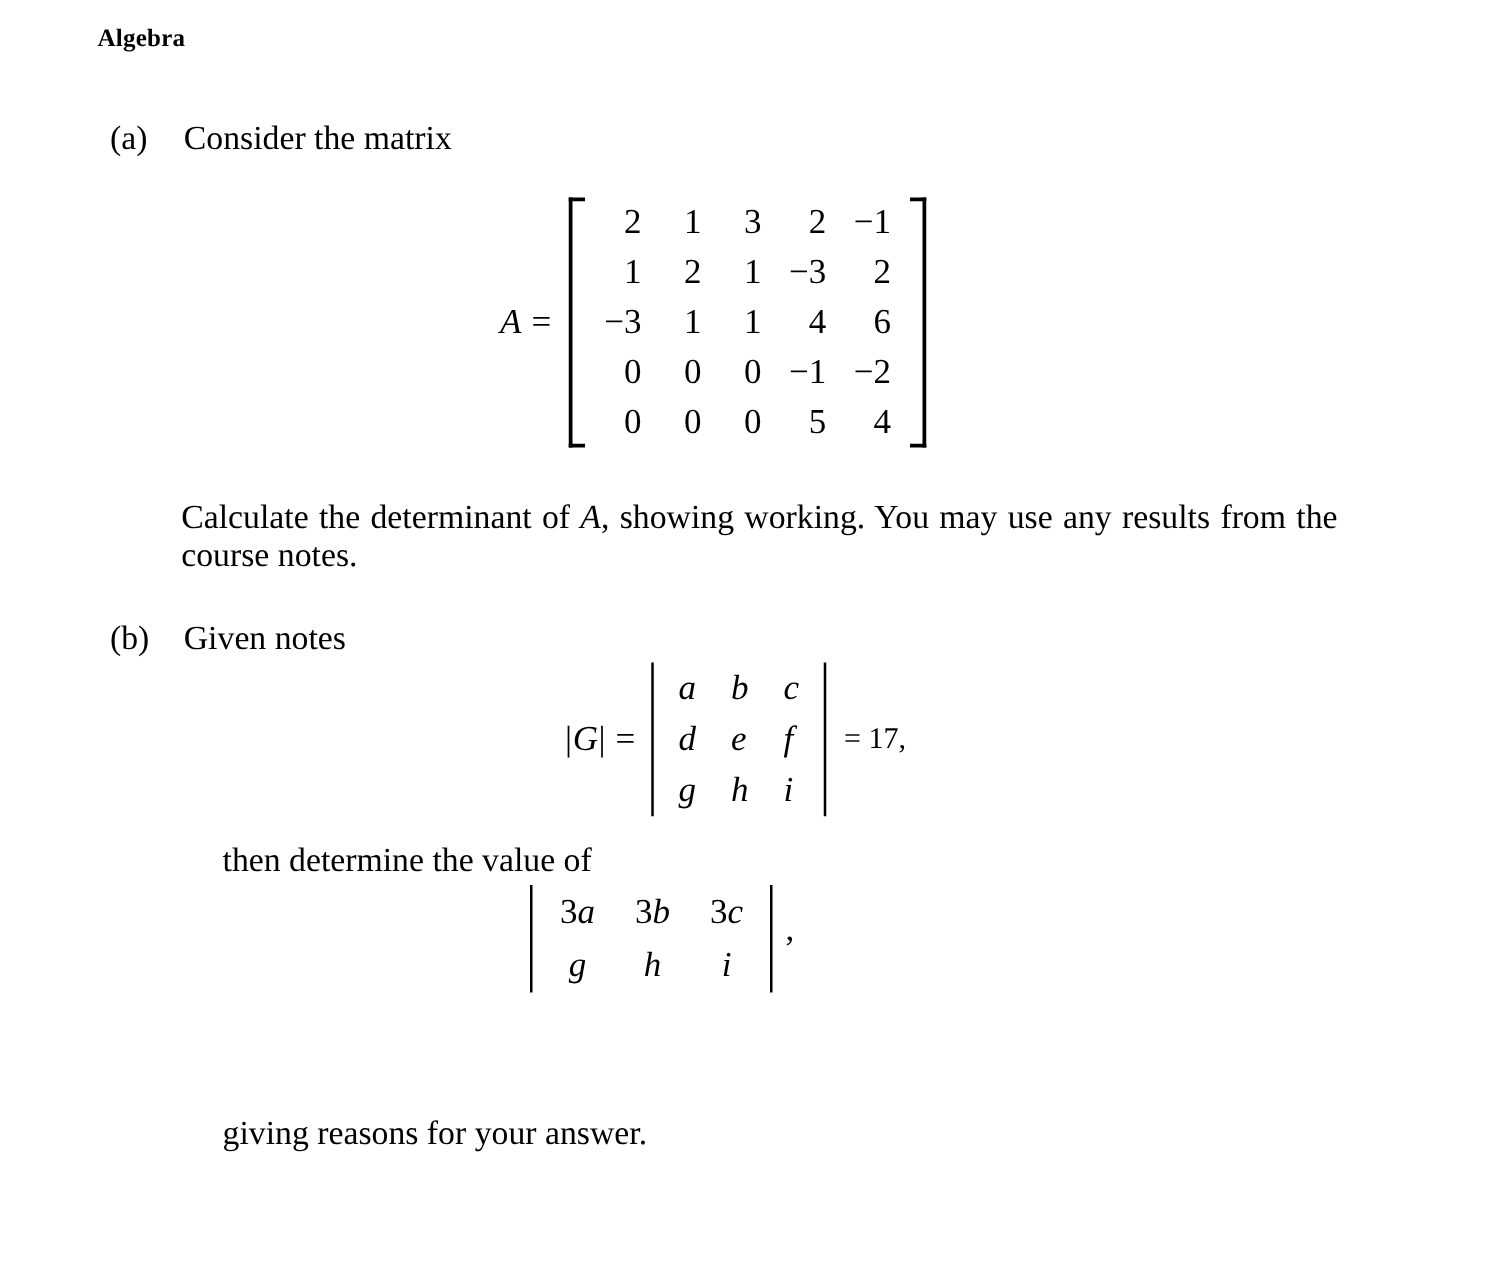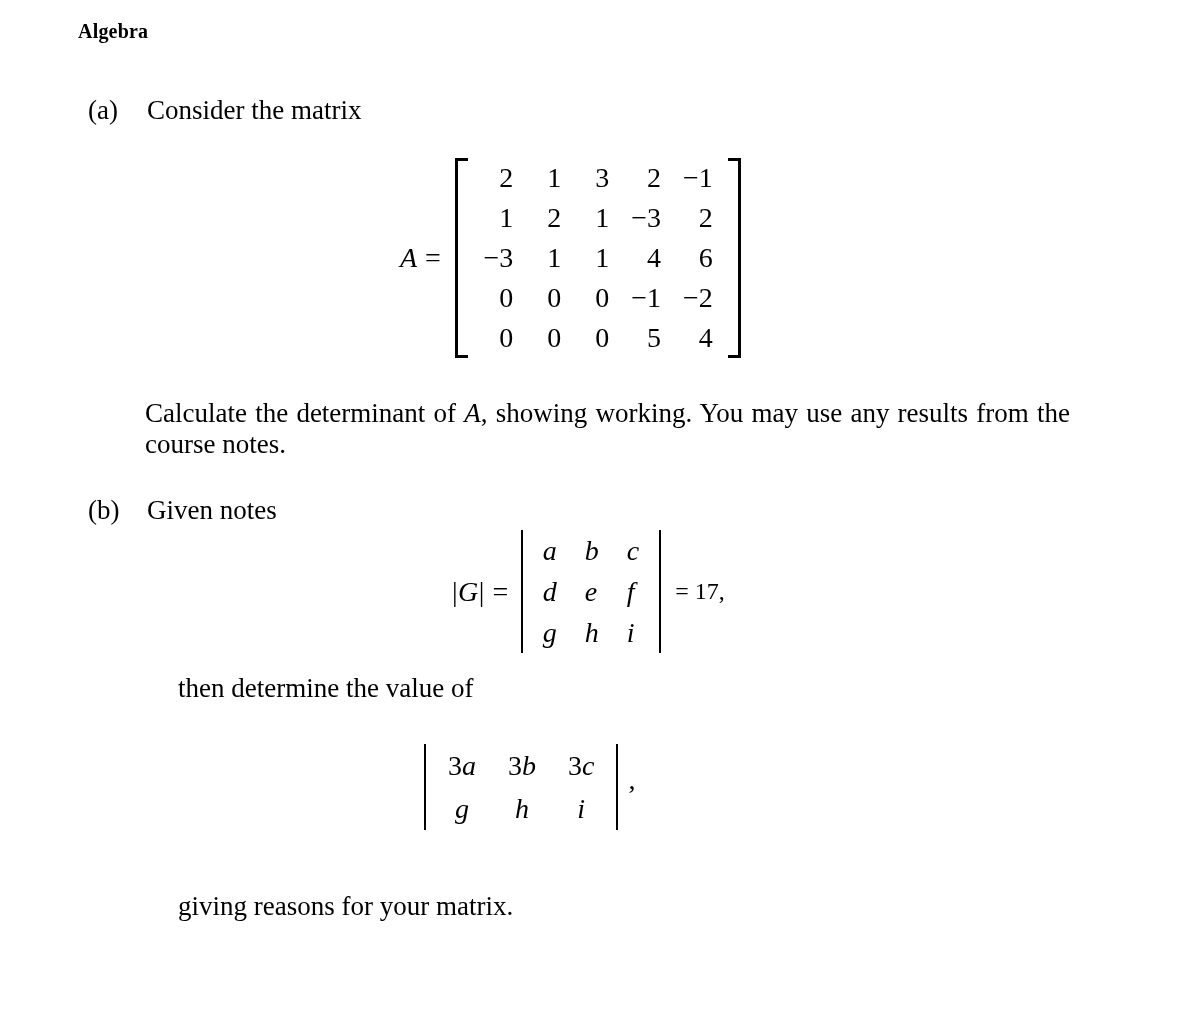--- a/index.html
+++ b/index.html
@@ -148,21 +148,21 @@
     padding: 1px 14px;
     line-height: 39px;
     font-style: italic;
     text-align: left;
     white-space: nowrap;
   }
 
   #det-target-display {
     position: absolute;
     left: 424px;
-    top: 744px;
+    top: 708px;
     display: flex;
     align-items: center;
     font-size: 28px;
   }
   #det-target-display .eq-trail {
     padding-left: 10px;
     align-self: flex-end;
     padding-bottom: 34px;
     font-size: 28px;
   }
@@ -297,15 +297,15 @@
             <td><span class="mathvar">h</span></td>
             <td><span class="mathvar">i</span></td>
           </tr>
         </tbody>
       </table>
       <span class="det-bar right"></span>
     </span>
     <span class="eq-trail">,</span>
   </div>
 
-  <div class="subpara" id="giving-reasons">giving reasons for your matrix.</div>
+  <div class="subpara" id="giving-reasons">giving reasons for your answer.</div>
 
 </div>
 
 </body></html>

